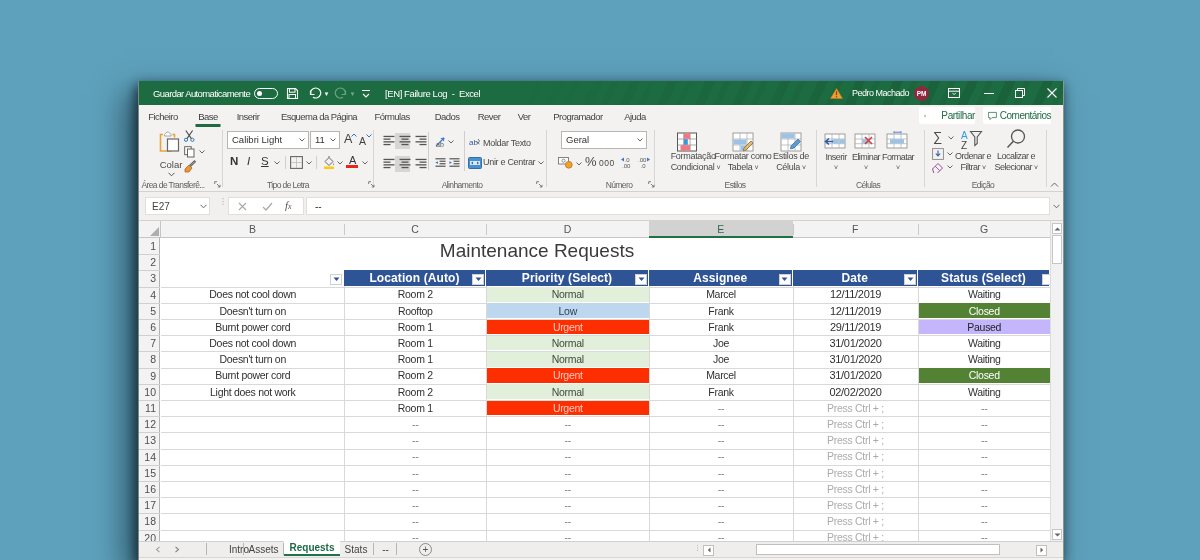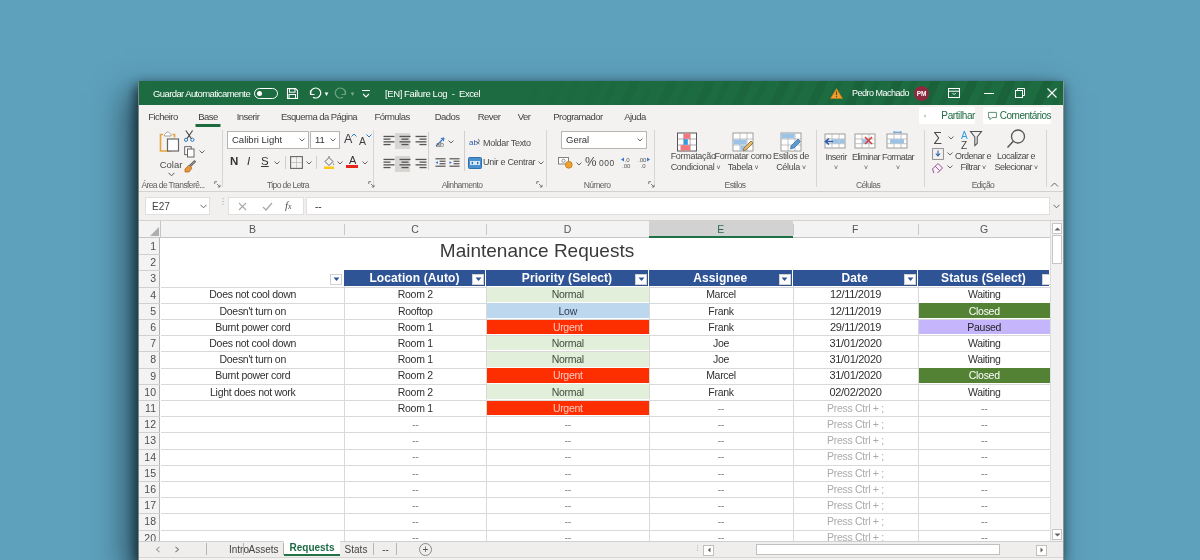--- a/index.html
+++ b/index.html
@@ -86,21 +86,21 @@
 <div class="abs" style="left:84px; top:49px; width:1px; height:57px; background:#d8d6d4;"></div>
 <div class="abs" style="left:235px; top:49px; width:1px; height:57px; background:#d8d6d4;"></div>
 <div class="abs" style="left:408px; top:49px; width:1px; height:57px; background:#d8d6d4;"></div>
 <div class="abs" style="left:516px; top:49px; width:1px; height:57px; background:#d8d6d4;"></div>
 <div class="abs" style="left:678px; top:49px; width:1px; height:57px; background:#d8d6d4;"></div>
 <div class="abs" style="left:786px; top:49px; width:1px; height:57px; background:#d8d6d4;"></div>
 <div class="abs" style="left:908px; top:49px; width:1px; height:57px; background:#d8d6d4;"></div>
 <div class="abs" style="left:35px; top:99px; transform:translateX(-50%); font-size:8.5px; letter-spacing:-0.6px; color:#605E5C; white-space:nowrap;">Área de Transferê...</div>
 <div class="abs" style="left:150px; top:99px; transform:translateX(-50%); font-size:8.5px; letter-spacing:-0.6px; color:#605E5C; white-space:nowrap;">Tipo de Letra</div>
 <div class="abs" style="left:324px; top:99px; transform:translateX(-50%); font-size:8.5px; letter-spacing:-0.6px; color:#605E5C; white-space:nowrap;">Alinhamento</div>
-<div class="abs" style="left:459px; top:99px; transform:translateX(-50%); font-size:8.5px; letter-spacing:-0.6px; color:#605E5C; white-space:nowrap;">Número</div>
+<div class="abs" style="left:481px; top:99px; transform:translateX(-50%); font-size:8.5px; letter-spacing:-0.6px; color:#605E5C; white-space:nowrap;">Número</div>
 <div class="abs" style="left:597px; top:99px; transform:translateX(-50%); font-size:8.5px; letter-spacing:-0.6px; color:#605E5C; white-space:nowrap;">Estilos</div>
 <div class="abs" style="left:730px; top:99px; transform:translateX(-50%); font-size:8.5px; letter-spacing:-0.6px; color:#605E5C; white-space:nowrap;">Células</div>
 <div class="abs" style="left:845px; top:99px; transform:translateX(-50%); font-size:8.5px; letter-spacing:-0.6px; color:#605E5C; white-space:nowrap;">Edição</div>
 <svg class="abs" style="left:76px; top:100px;" width="7" height="7" viewBox="0 0 7 7">
       <path d="M0.7 3 v-2.3 h2.3 M3 3 l3 3 M6 3.8 v2.2 h-2.2" stroke="#707070" stroke-width="0.9" fill="none"></path>
     </svg>
 <svg class="abs" style="left:230px; top:100px;" width="7" height="7" viewBox="0 0 7 7">
       <path d="M0.7 3 v-2.3 h2.3 M3 3 l3 3 M6 3.8 v2.2 h-2.2" stroke="#707070" stroke-width="0.9" fill="none"></path>
     </svg>
 <svg class="abs" style="left:398px; top:100px;" width="7" height="7" viewBox="0 0 7 7">

